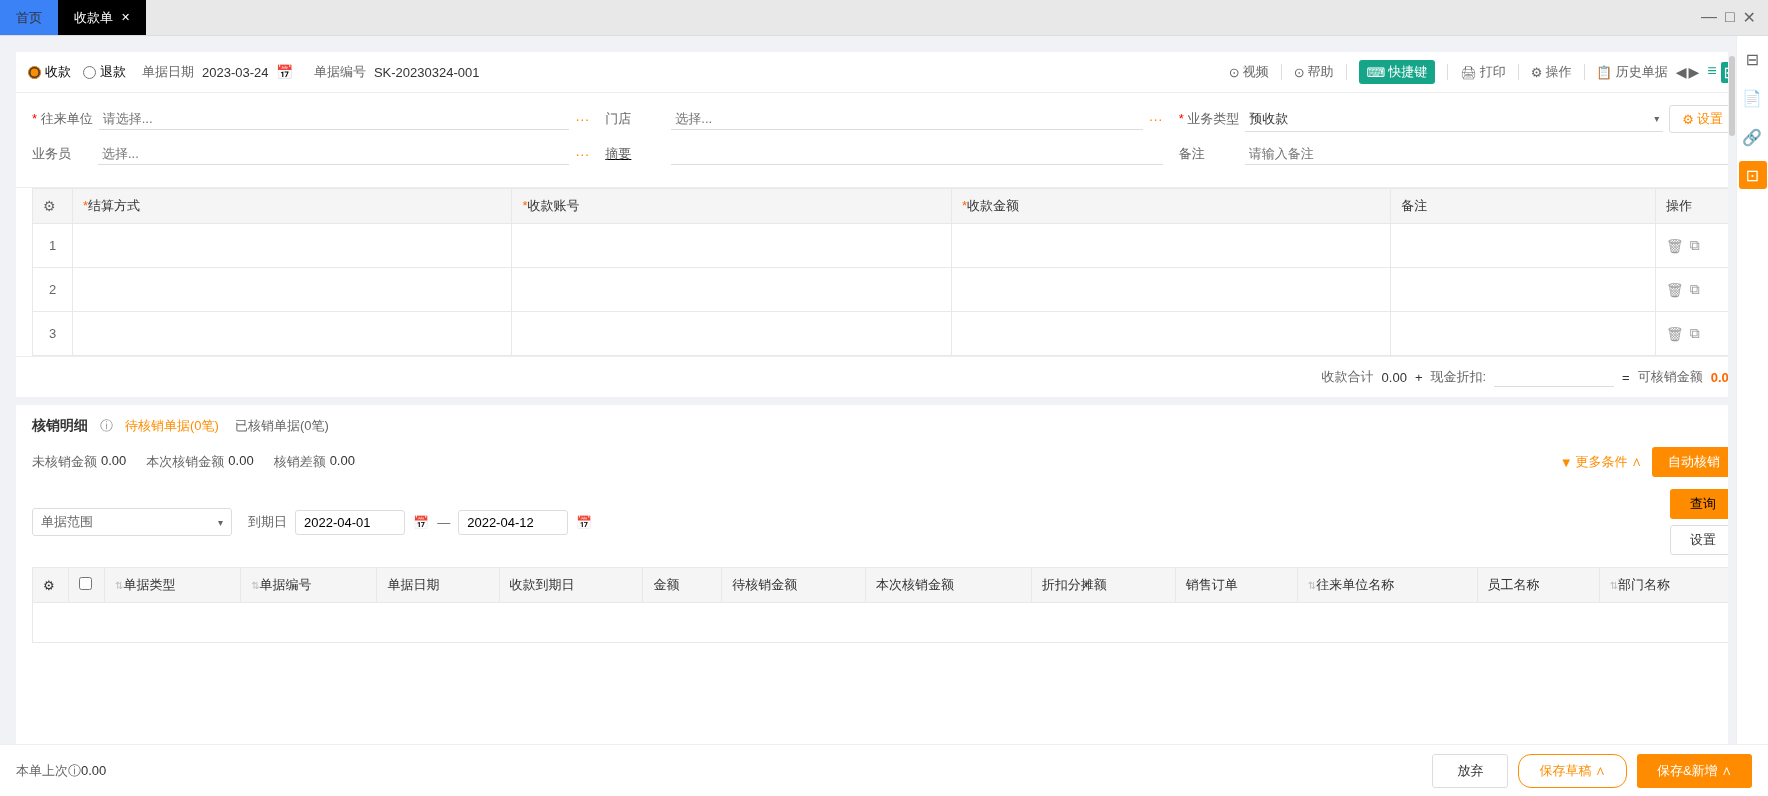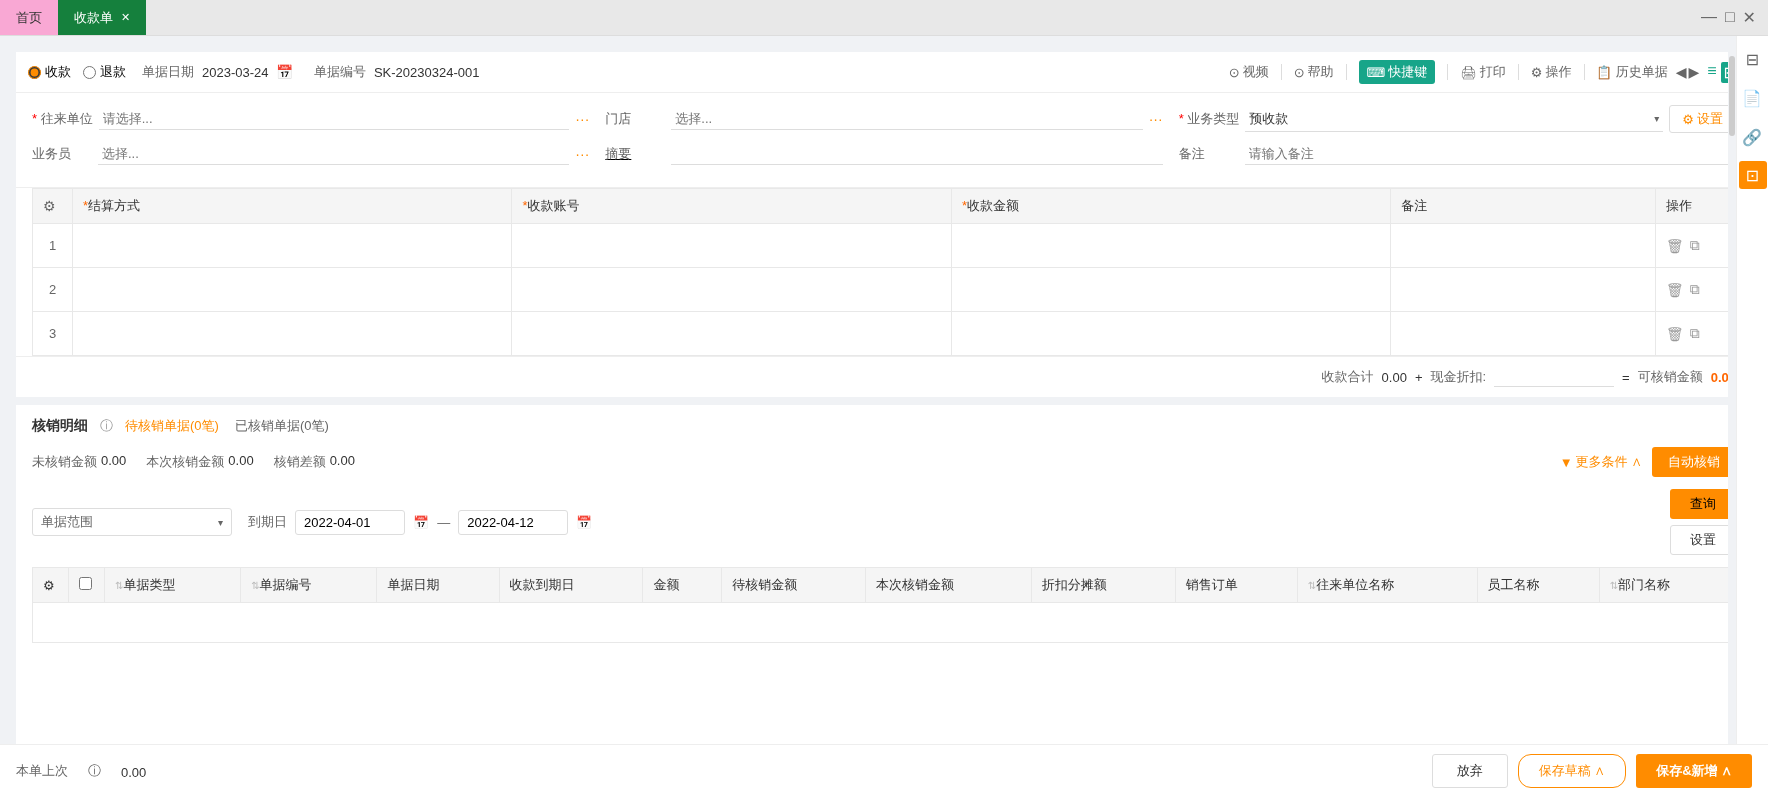--- a/index.html
+++ b/index.html
@@ -9,22 +9,22 @@
     .tab-bar {
       display: flex; align-items: center;
       background: #e8e8e8;
       height: 36px;
       border-bottom: 1px solid #ddd;
     }
     .tab-item {
       display: flex; align-items: center; padding: 0 16px;
       height: 100%; cursor: pointer; font-size: 13px; color: #333;
     }
-    .tab-item.home { background: #f9a8d4; }
-    .tab-item.active { background: #15803d; color: #fff; }
+    .tab-item.home { background: #3b82f6; }
+    .tab-item.active { background: #000000; color: #fff; }
     .tab-item .close-btn { margin-left: 8px; font-size: 11px; cursor: pointer; }
     .tab-bar-right { margin-left: auto; display: flex; gap: 8px; padding-right: 12px; }
     .tab-bar-right span { cursor: pointer; font-size: 16px; color: #666; }
 
     
     .main-content {
       background: #fff;
       margin: 16px;
       height: calc(796px - 36px);
       overflow-y: auto;
@@ -207,36 +207,36 @@
     .bottom-bar {
       position: fixed; bottom: 0; left: 0; right: 0;
       display: flex; align-items: center;
       padding: 10px 16px;
       background: #fff;
       border-top: 1px solid #eee;
       gap: 12px;
       height: 52px;
       z-index: 100;
     }
-    .bottom-info { color: #666; font-size: 13px; display: flex; align-items: flex-end; gap: 20px; }
+    .bottom-info { color: #666; font-size: 13px; display: flex; align-items: center; gap: 0; }
     .bottom-info-value { color: #333; font-weight: 500; }
     .bottom-right { margin-left: auto; display: flex; gap: 10px; }
     .btn-abandon {
       background: #fff; border: 1px solid #ddd; color: #333;
       padding: 7px 24px; border-radius: 3px; cursor: pointer; font-size: 13px;
     }
     .btn-save-draft {
       background: #fff; border: 1px solid #ff8c00; color: #ff8c00;
       padding: 7px 20px; border-radius: 13px; cursor: pointer; font-size: 13px;
       display: flex; align-items: center; gap: 4px;
     }
     .btn-save-new {
       background: #ff8c00; border: none; color: #fff;
       padding: 7px 20px; border-radius: 3px; cursor: pointer; font-size: 13px;
-      display: flex; align-items: center; gap: 4px; font-weight: bold;
+      display: flex; align-items: center; gap: 4px;
     }
 
     
     .right-sidebar {
       position: fixed; right: 0; top: 36px; bottom: 0;
       width: 32px; background: #fff;
       border-left: 1px solid #eee;
       display: flex; flex-direction: column; align-items: center;
       padding-top: 8px; gap: 8px;
       z-index: 50;

